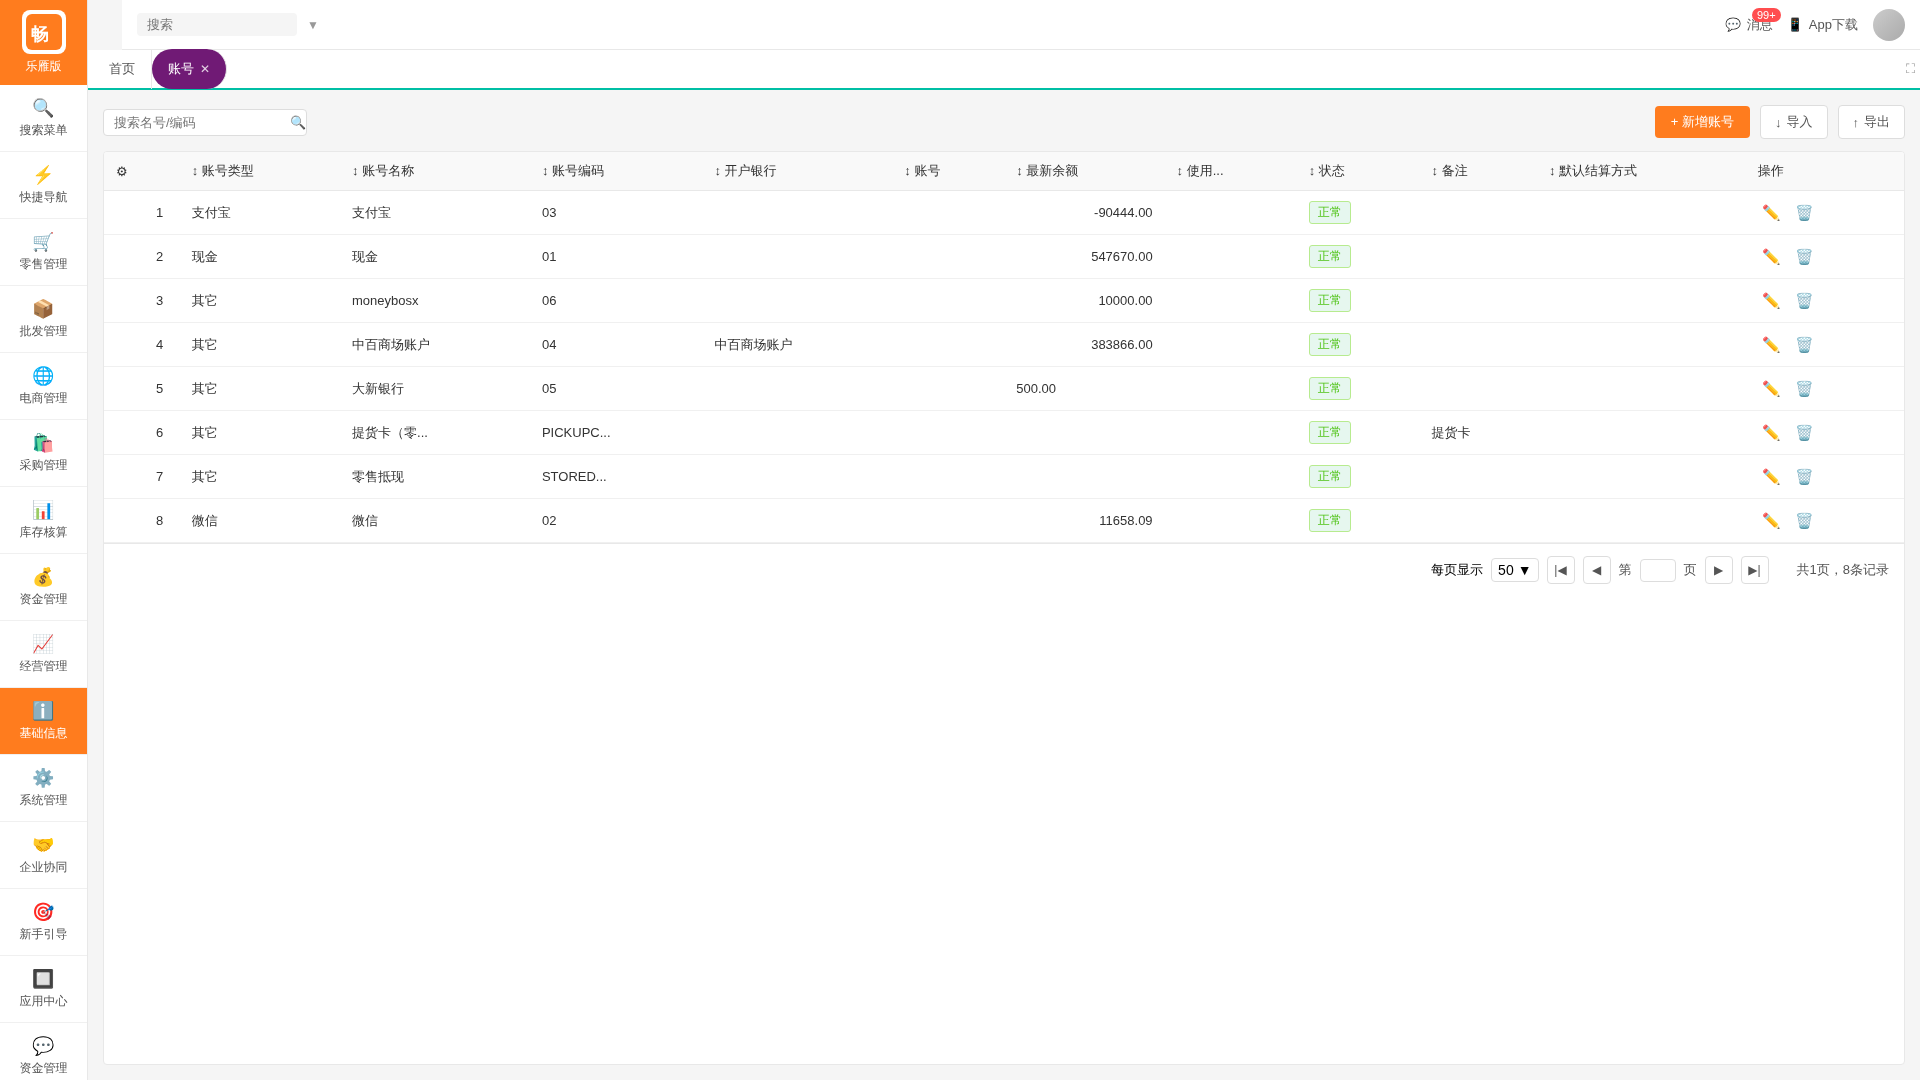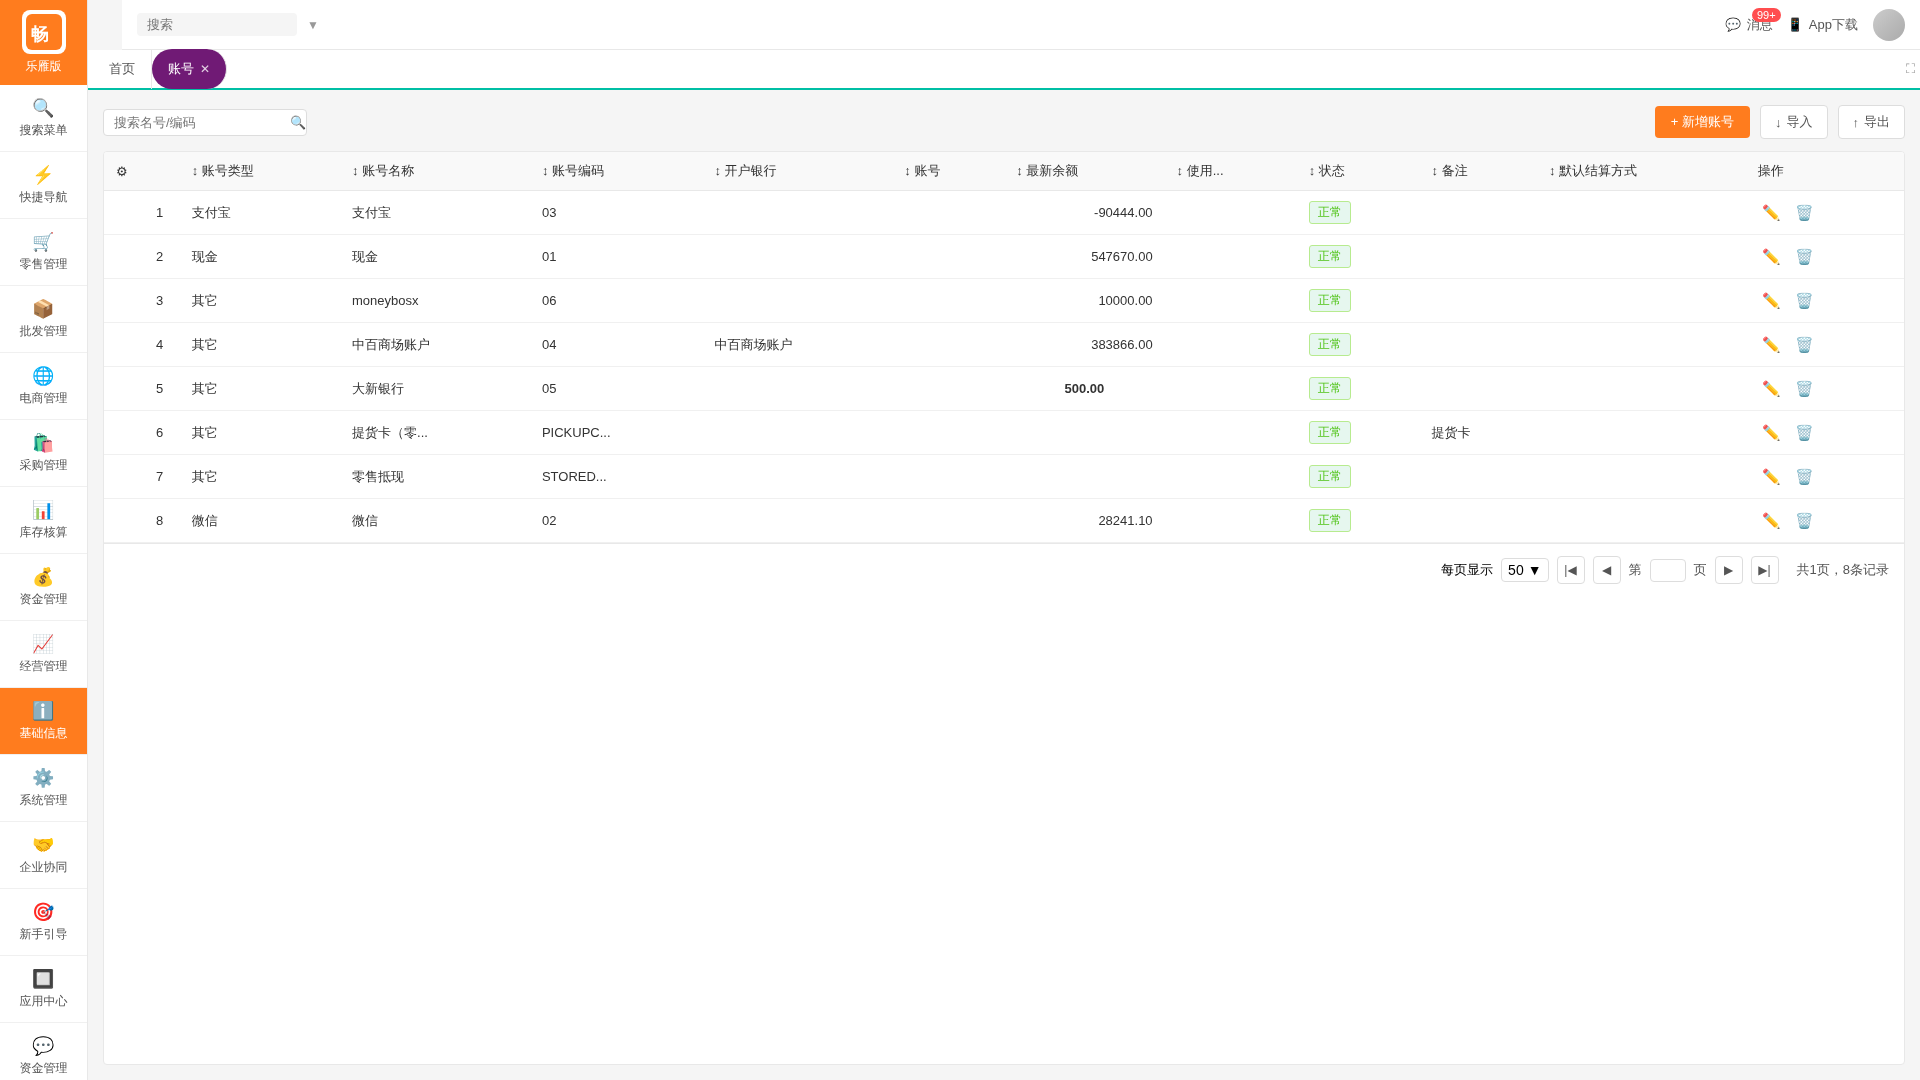--- a/index.html
+++ b/index.html
@@ -332,21 +332,21 @@
     }
     .pagination .page-nav-btn:disabled { color: #ccc; cursor: not-allowed; }
     .pagination .page-input {
       width: 36px;
       text-align: center;
       border: 1px solid #ddd;
       border-radius: 4px;
       padding: 3px 5px;
       font-size: 13px;
     }
-    .pagination .total-info { color: #555; font-size: 13px; margin-left: 10px; }
+    .pagination .total-info { color: #555; font-size: 13px; margin-left: 20px; }
   </style>
 </head>
 <body>
 
 <div class="sidebar">
   <div class="sidebar-logo">
     <div class="logo-icon">
       <svg viewBox="0 0 36 36" fill="none" xmlns="http://www.w3.org/2000/svg">
         <rect width="36" height="36" rx="6" fill="#ff7c1e"></rect>
         <text x="5" y="26" font-size="18" fill="#fff" font-weight="bold">畅</text>
@@ -588,21 +588,21 @@
       </td>
     </tr>
             <tr>
       <td class="col-center"></td>
       <td class="col-center">5</td>
       <td>其它</td>
       <td>大新银行</td>
       <td>05</td>
       <td></td>
       <td></td>
-      <td style="text-align:center;font-weight:bold;">500.00</td>
+      <td style="text-align:left;">500.00</td>
       <td></td>
       <td><span class="status-badge">正常</span></td>
       <td></td>
       <td></td>
       <td>
         <button class="action-btn" title="编辑">✏️</button>
         <button class="action-btn delete" title="删除">🗑️</button>
       </td>
     </tr>
             <tr>
@@ -642,21 +642,21 @@
       </td>
     </tr>
             <tr>
       <td class="col-center"></td>
       <td class="col-center">8</td>
       <td>微信</td>
       <td>微信</td>
       <td>02</td>
       <td></td>
       <td></td>
-      <td style="text-align:right;">28241.10</td>
+      <td style="text-align:right;">11658.09</td>
       <td></td>
       <td><span class="status-badge">正常</span></td>
       <td></td>
       <td></td>
       <td>
         <button class="action-btn" title="编辑">✏️</button>
         <button class="action-btn delete" title="删除">🗑️</button>
       </td>
     </tr>
           </tbody>

